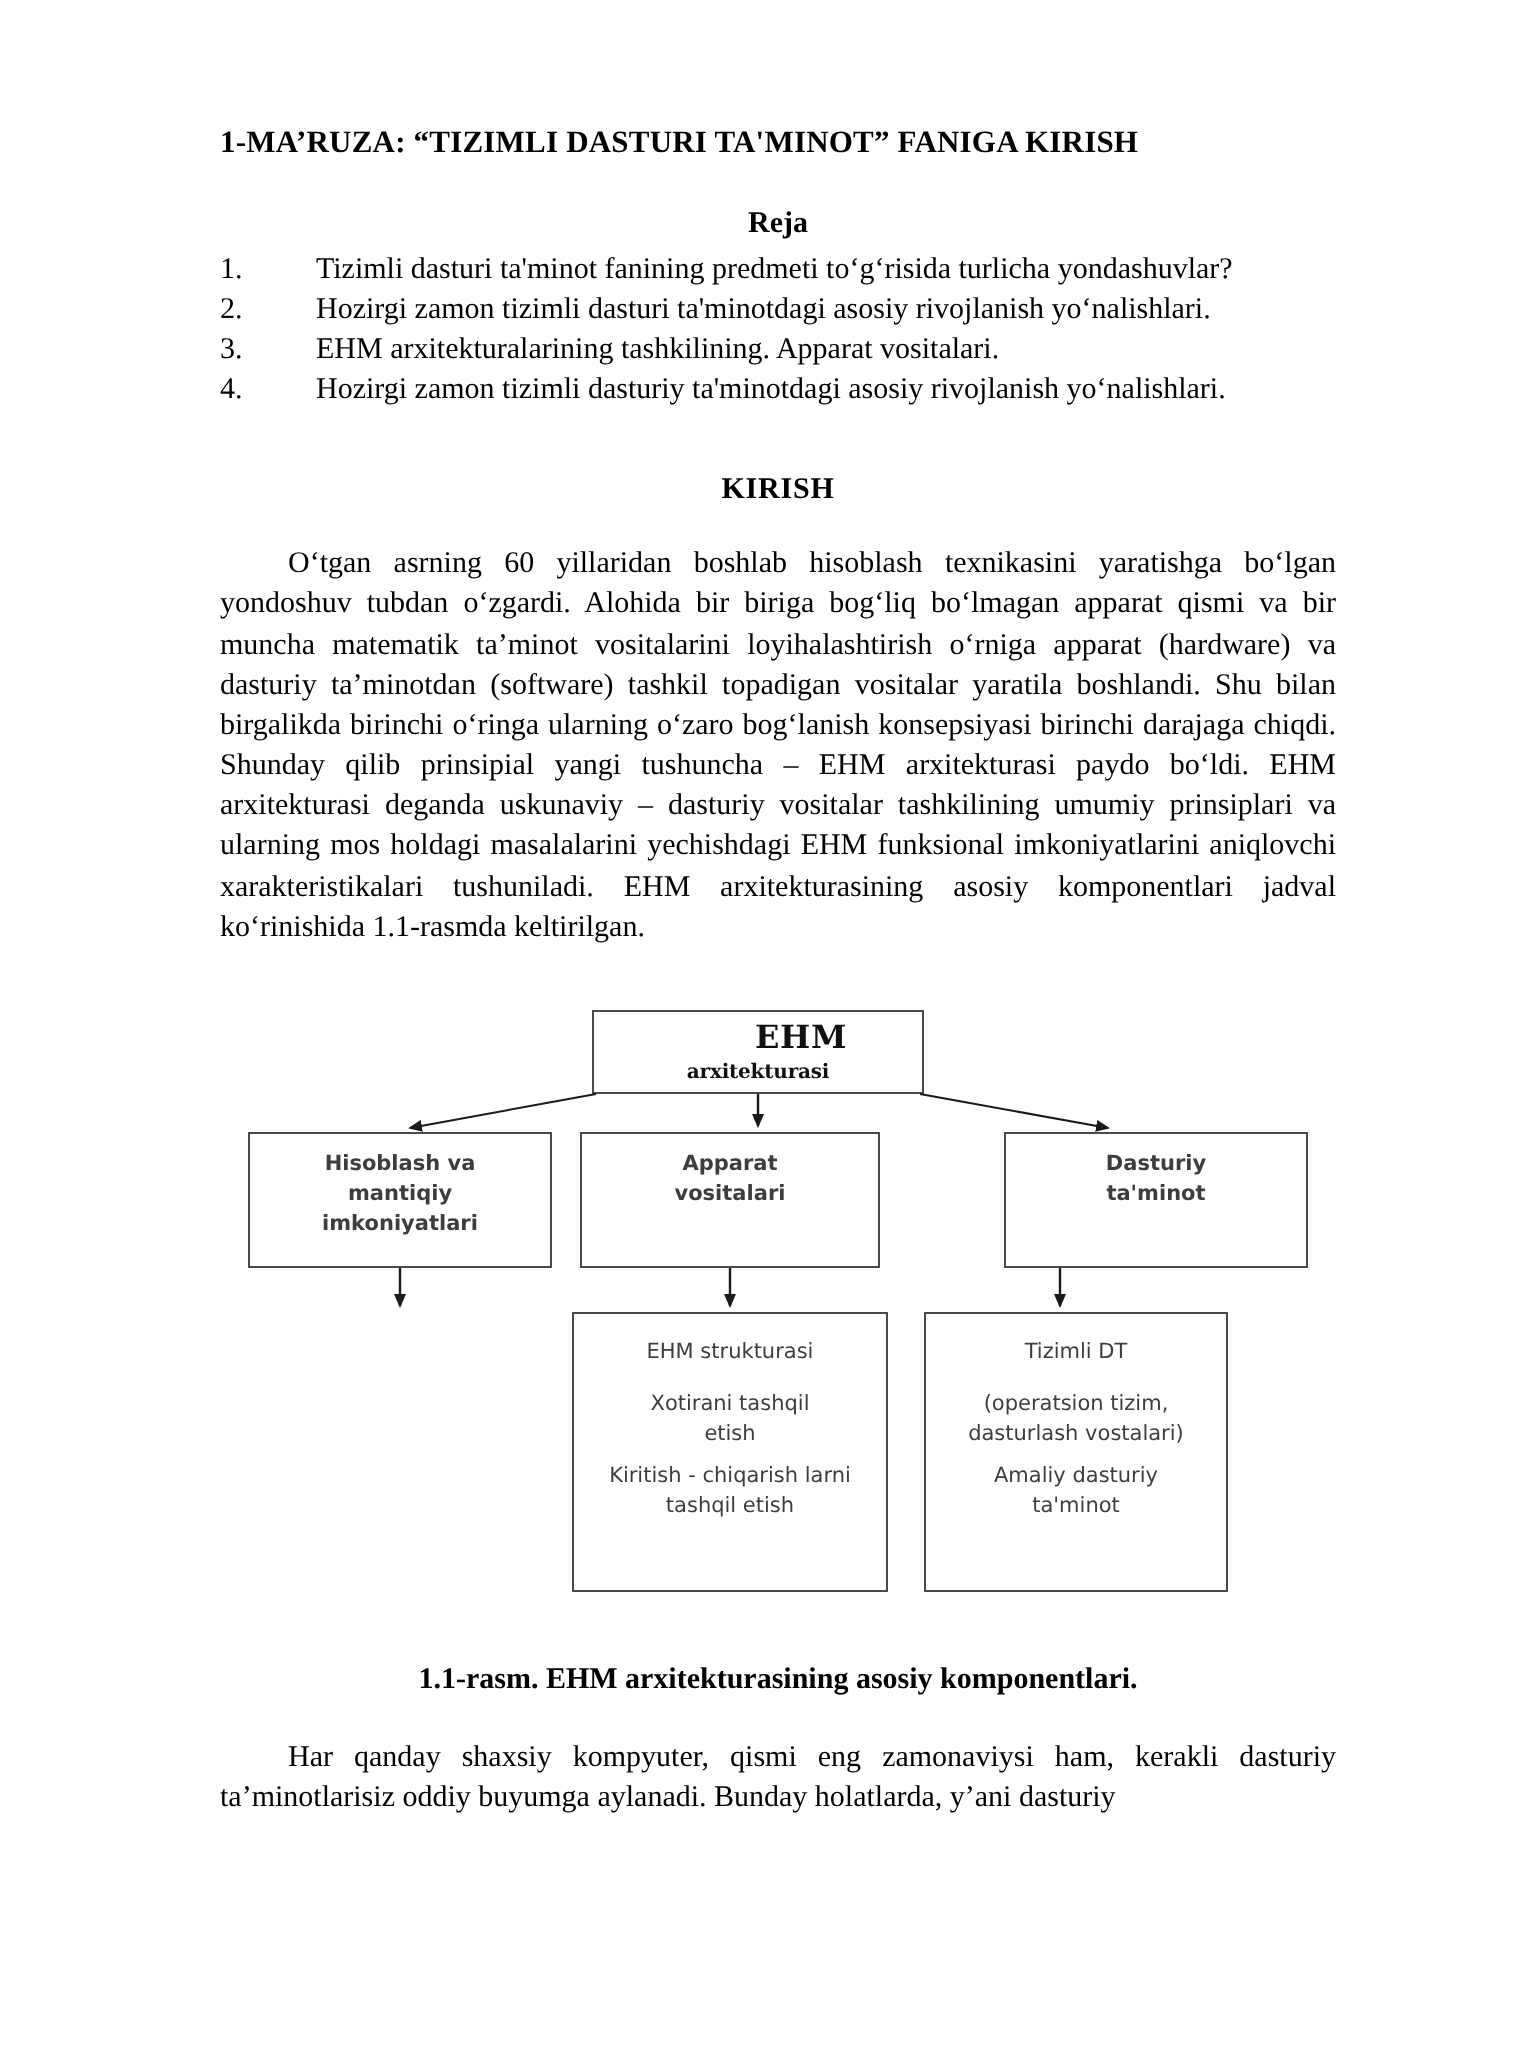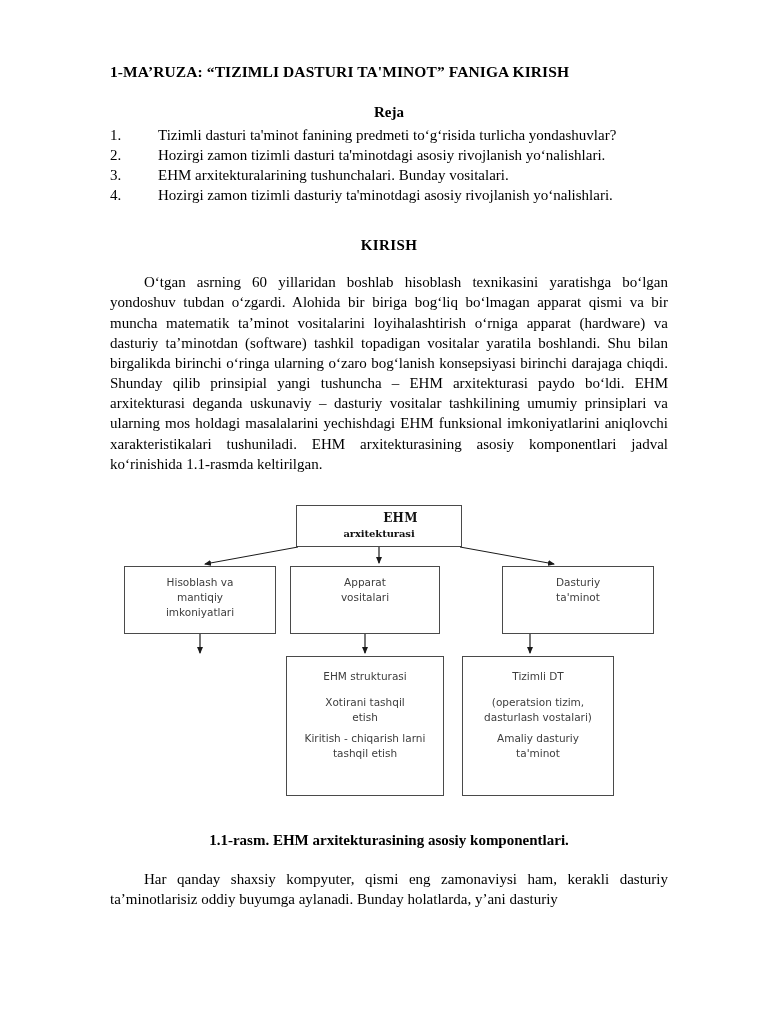--- a/index.html
+++ b/index.html
@@ -118,30 +118,31 @@
     height: 42px;
     display: flex;
     flex-direction: column;
     align-items: center;
     justify-content: center;
     font-weight: bold;
     color: #111111;
     font-family: "DejaVu Serif", "Liberation Serif", serif;
     font-size: 11px;
   }
-  .dbox-top .l1 { font-size: 12px; letter-spacing: 0.3px; margin-left: 43px; }
+  .dbox-top .l1 { font-size: 16px; letter-spacing: 0.3px; margin-left: 43px; }
   .dbox-top .l2 { font-size: 10px; letter-spacing: -0.1px; }
 
   .row2 {
     top: 70px;
     height: 68px;
     display: flex;
     align-items: flex-start;
     justify-content: flex-end;
     padding-top: 8px;
+    font-weight: bold;
   }
   .row2 .inner { width: 100%; }
 
   .row3 {
     top: 160px;
     height: 140px;
     padding-top: 12px;
   }
   .row3 .inner { width: 100%; }
 
@@ -186,21 +187,21 @@
       <li class="reja-item">
         <span class="reja-num">1.</span>
         <span class="reja-text">Tizimli dasturi ta'minot fanining predmeti to‘g‘risida turlicha yondashuvlar?</span>
       </li>
       <li class="reja-item">
         <span class="reja-num">2.</span>
         <span class="reja-text">Hozirgi zamon tizimli dasturi ta'minotdagi asosiy rivojlanish yo‘nalishlari.</span>
       </li>
       <li class="reja-item">
         <span class="reja-num">3.</span>
-        <span class="reja-text">EHM arxitekturalarining  tushunchalari. Bunday vositalari.</span>
+        <span class="reja-text">EHM arxitekturalarining  tashkilining. Apparat vositalari.</span>
       </li>
       <li class="reja-item">
         <span class="reja-num">4.</span>
         <span class="reja-text">Hozirgi zamon tizimli dasturiy ta'minotdagi asosiy rivojlanish yo‘nalishlari.</span>
       </li>
     </ul>
 
     <div class="kirish-head">KIRISH</div>
 
     <p class="para">O‘tgan asrning 60 yillaridan boshlab hisoblash texnikasini yaratishga bo‘lgan yondoshuv tubdan o‘zgardi. Alohida bir biriga bog‘liq bo‘lmagan apparat qismi va bir muncha matematik ta’minot vositalarini loyihalashtirish o‘rniga apparat (hardware) va dasturiy ta’minotdan (software) tashkil topadigan vositalar yaratila boshlandi. Shu bilan birgalikda birinchi o‘ringa ularning o‘zaro bog‘lanish konsepsiyasi birinchi darajaga chiqdi. Shunday qilib prinsipial yangi tushuncha – EHM arxitekturasi paydo bo‘ldi. EHM arxitekturasi deganda uskunaviy – dasturiy vositalar tashkilining umumiy prinsiplari va ularning mos holdagi masalalarini yechishdagi EHM funksional imkoniyatlarini aniqlovchi xarakteristikalari tushuniladi. EHM arxitekturasining asosiy komponentlari jadval ko‘rinishida 1.1-rasmda keltirilgan.</p>

